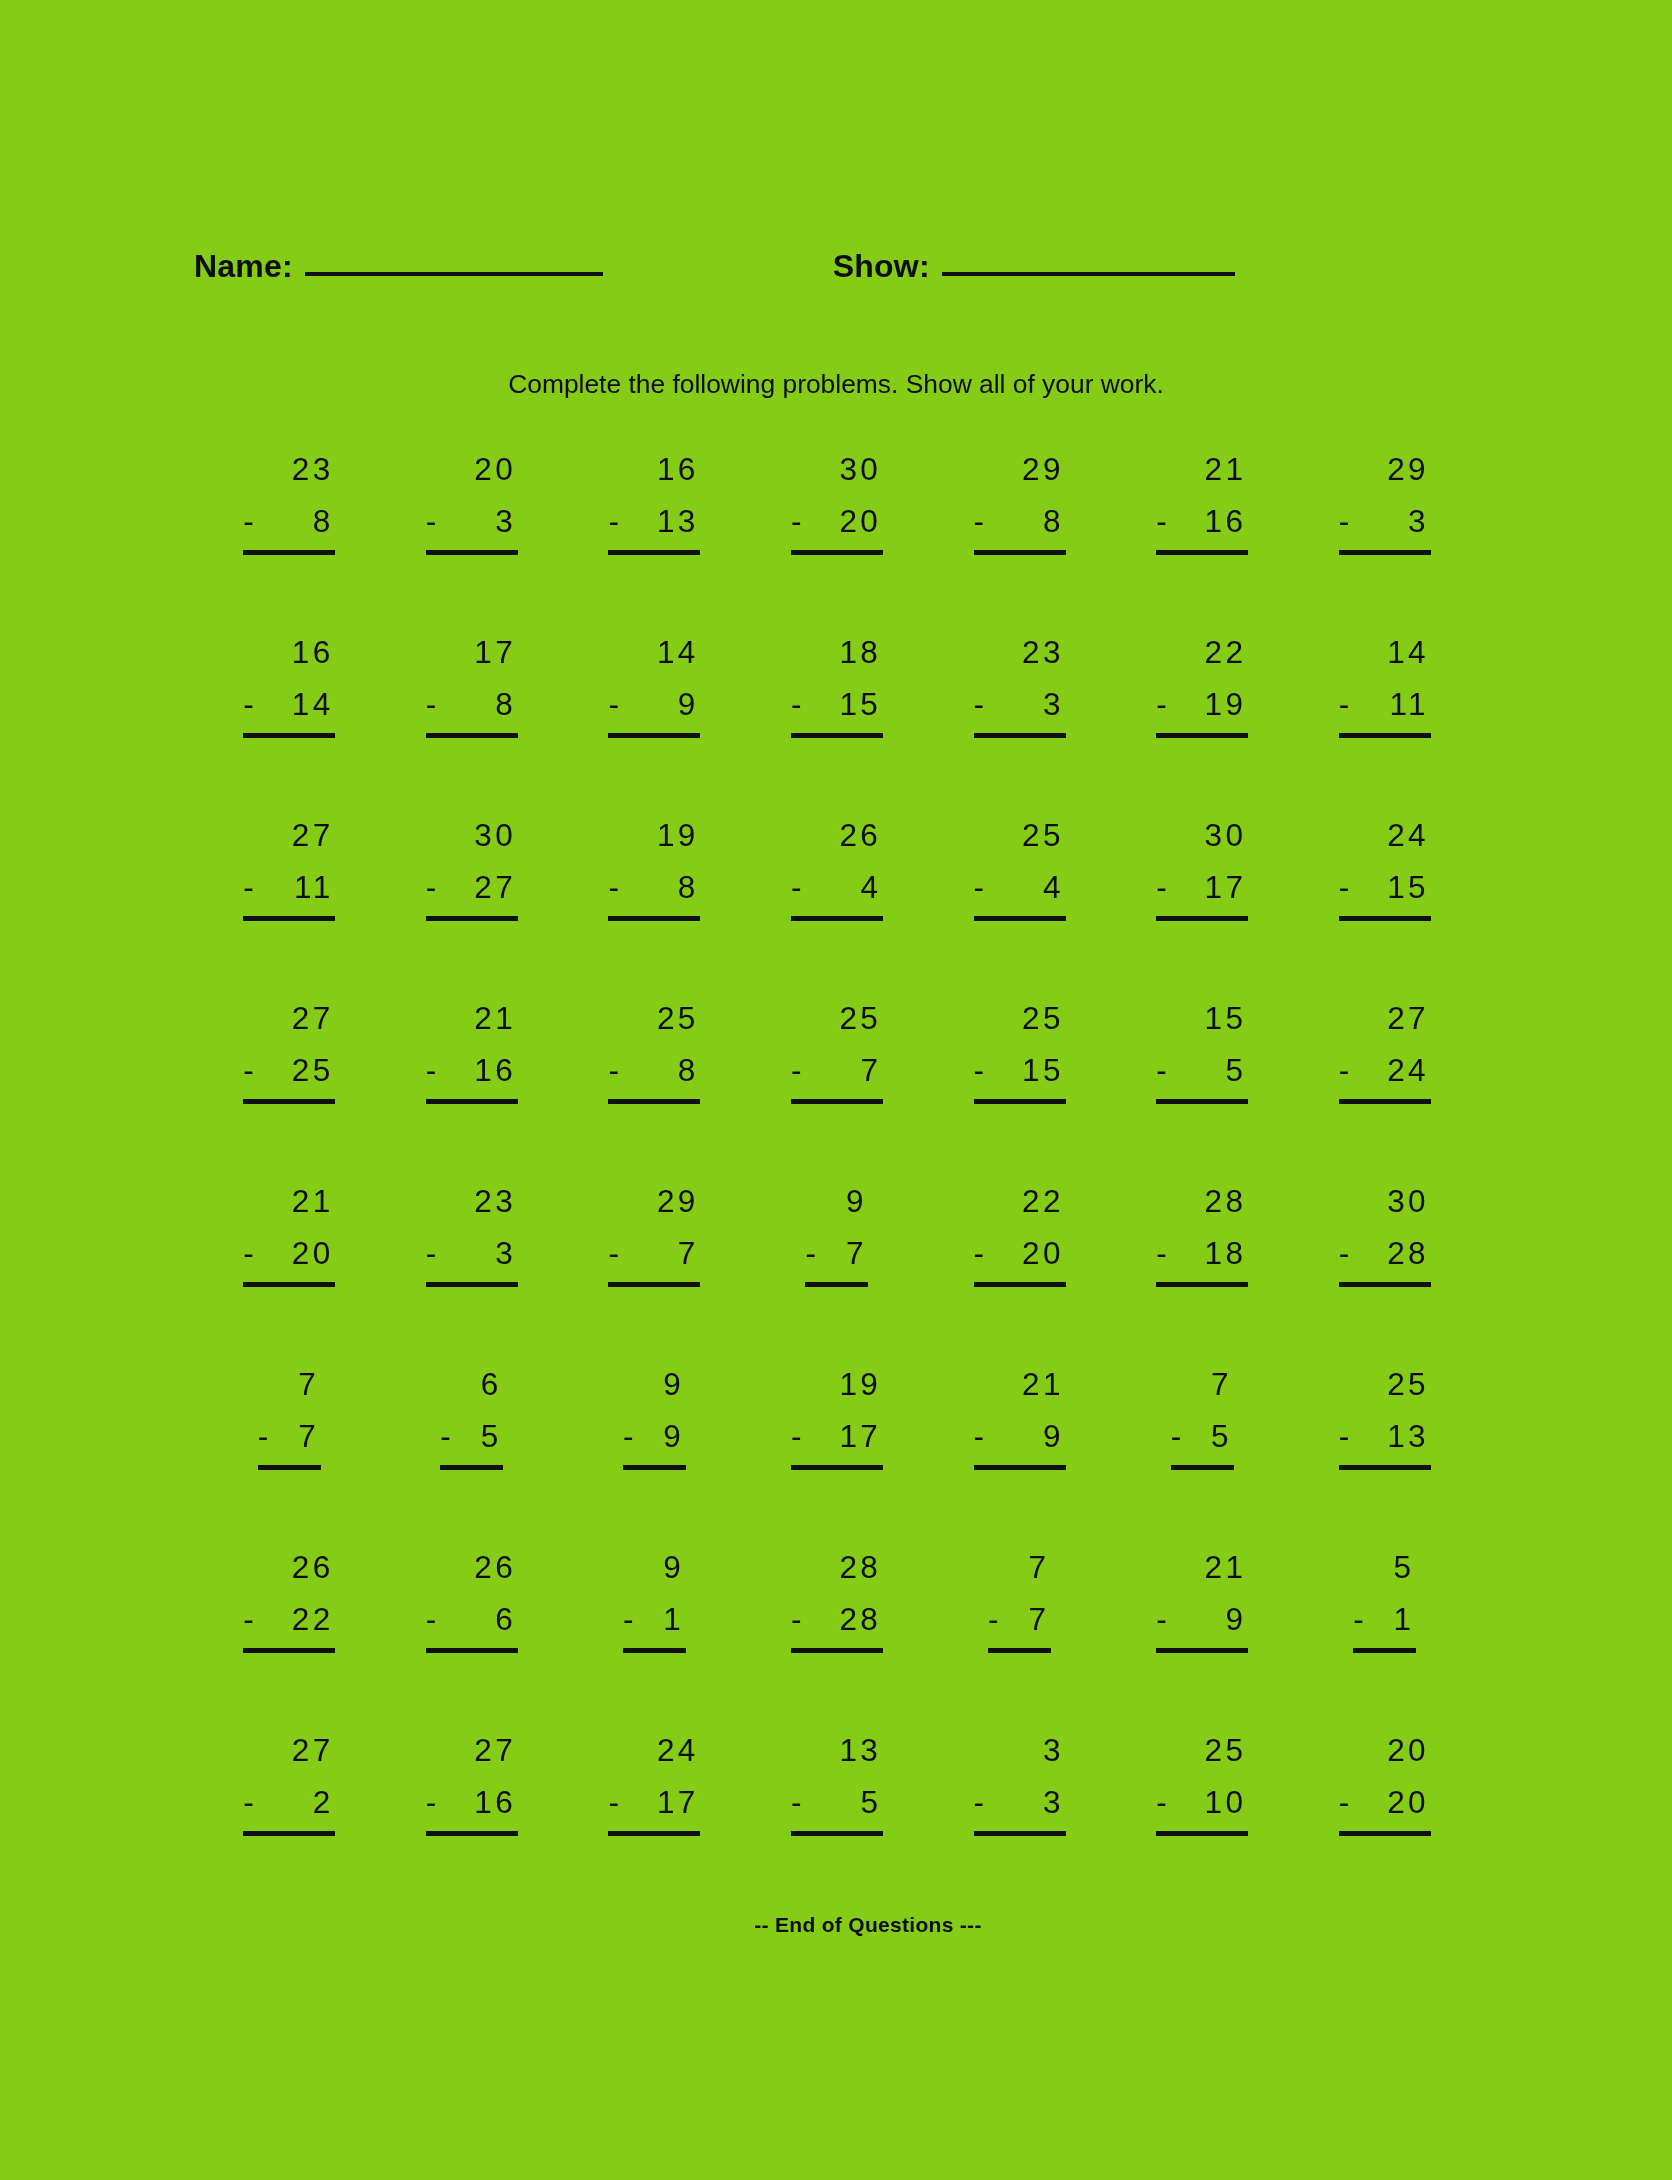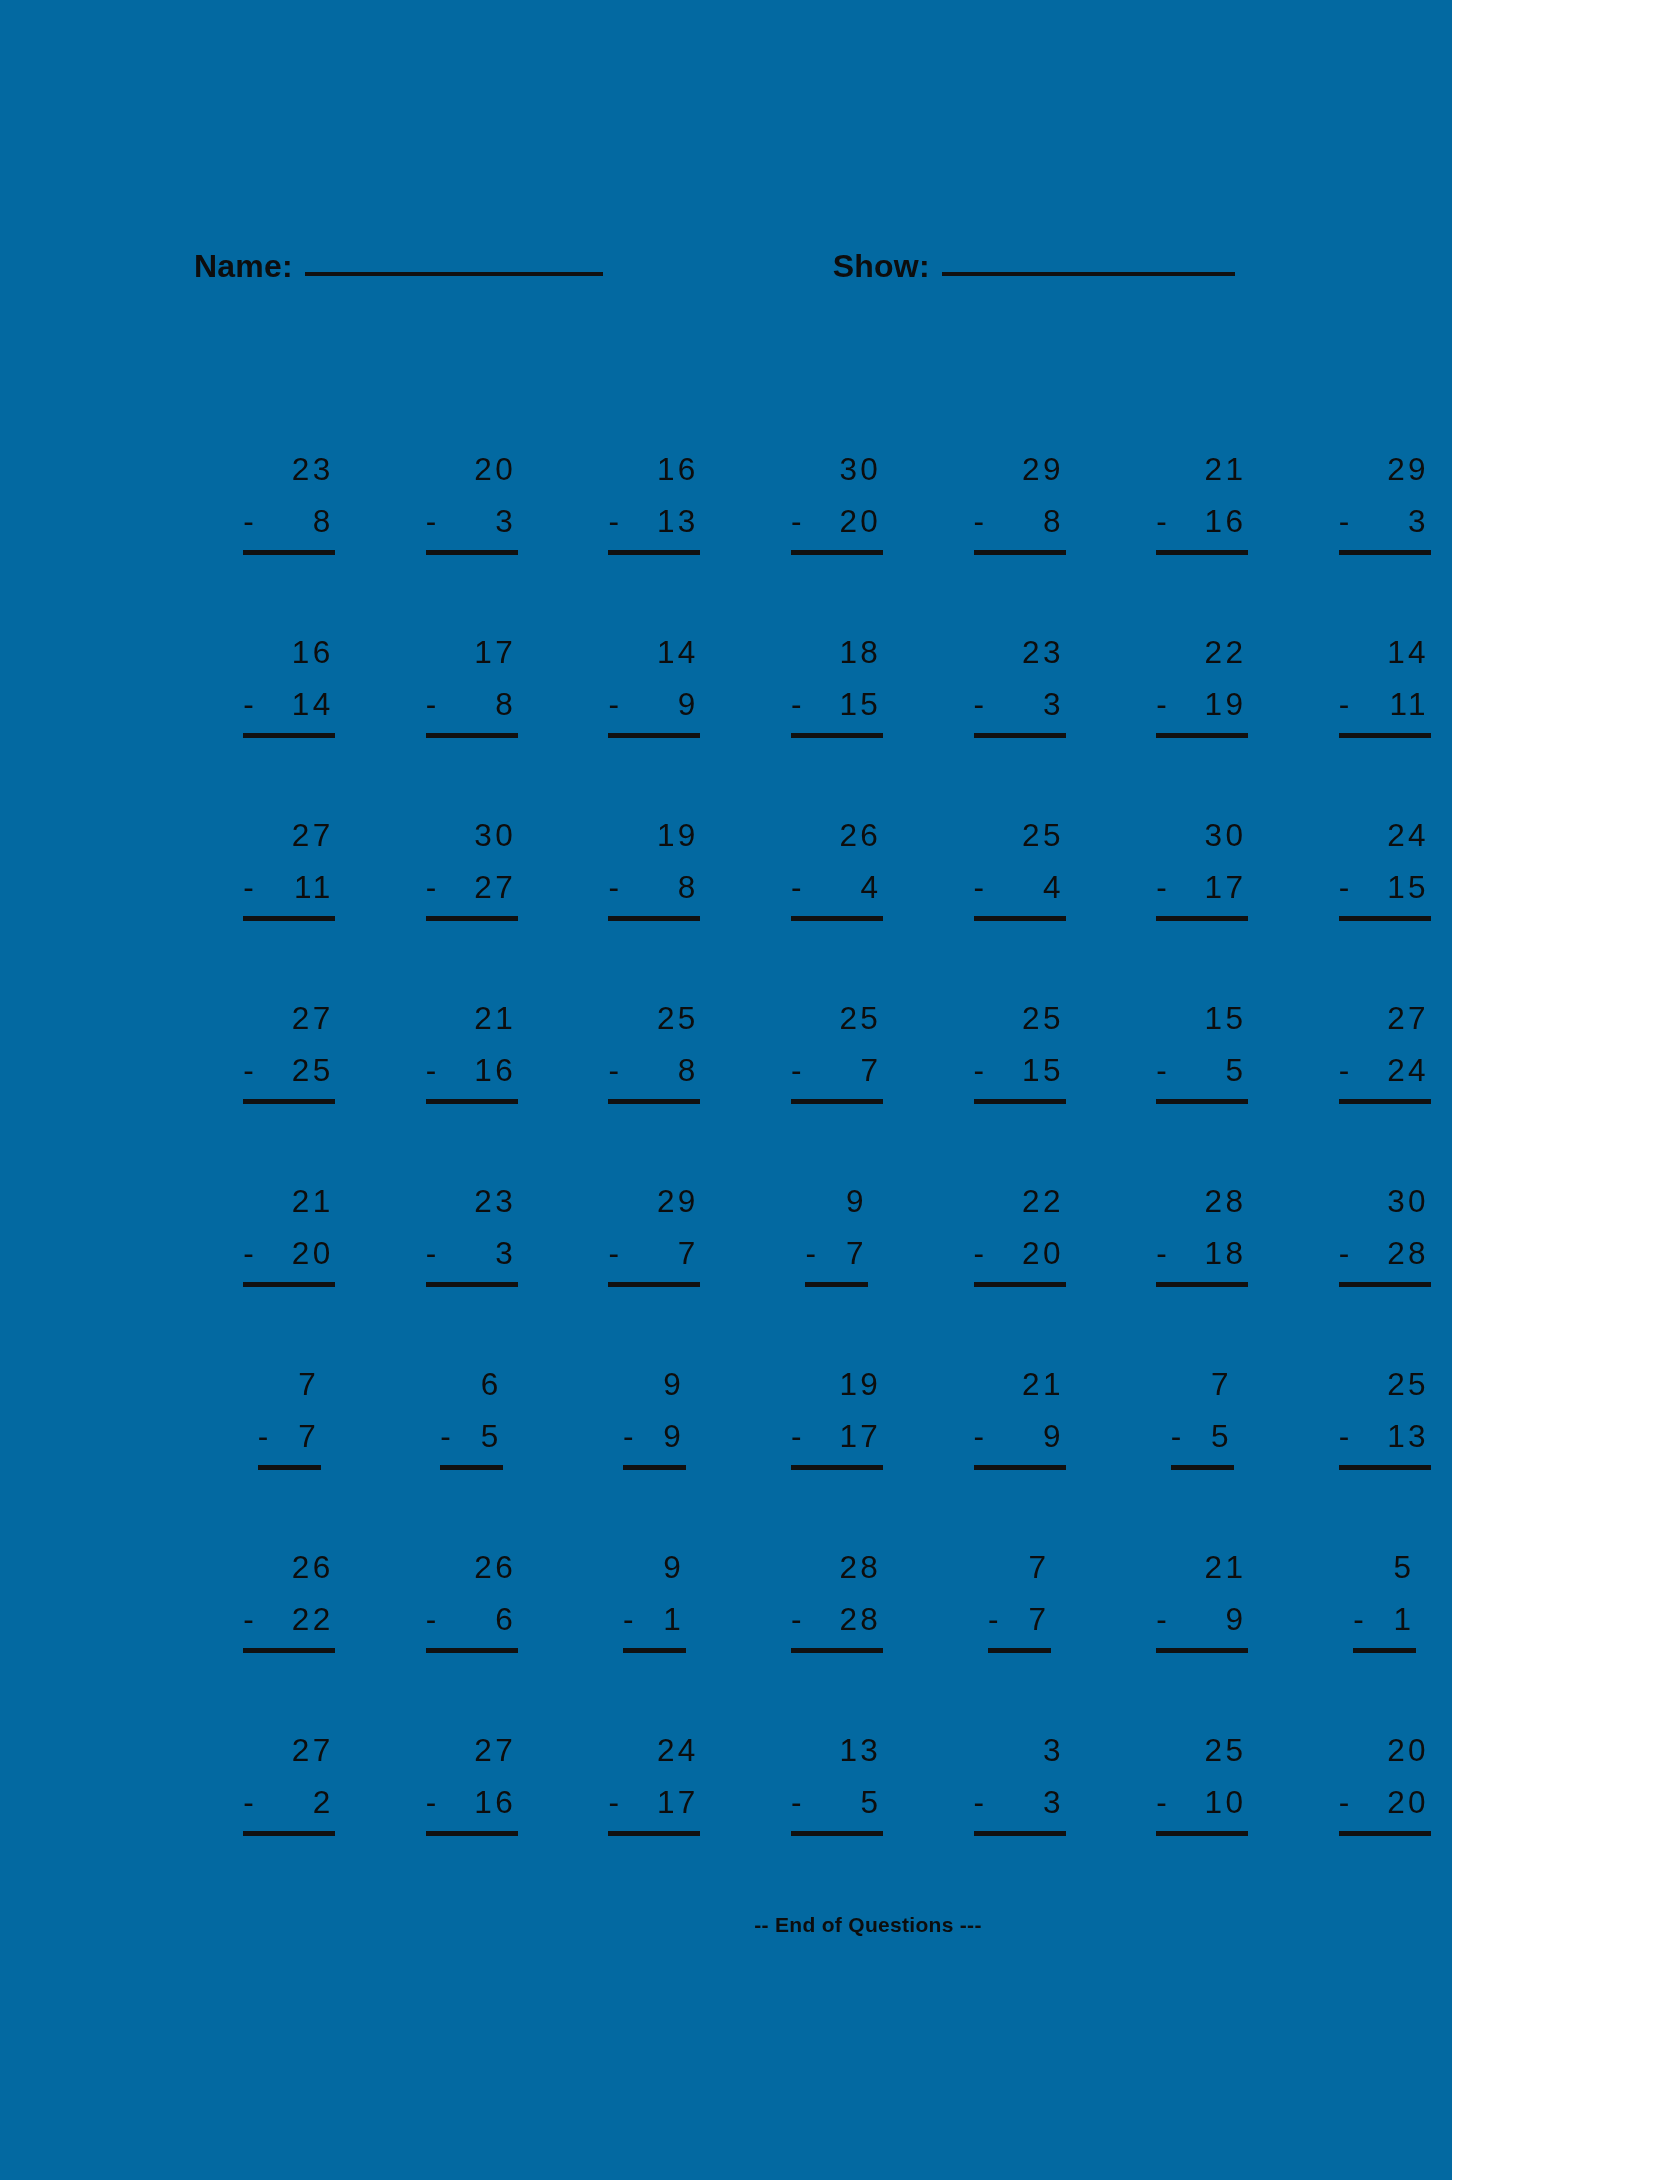--- a/index.html
+++ b/index.html
@@ -10,25 +10,25 @@
   body {
     width: 1672px;
     height: 2181px;
     font-family: "Liberation Sans", sans-serif;
     color: #0d0d0d;
     -webkit-font-smoothing: antialiased;
   }
 
   .page {
     position: relative;
-    width: 1452px;
+    width: 1672px;
     height: 2181px;
     box-sizing: border-box;
     padding: 0;
-    background: #0369a1;
+    background: #84cc16;
   }
 
   
   .header-row {
     position: absolute;
     top: 232px;
     left: 0;
     width: 1672px;
     height: 51px;
     display: flex;
@@ -159,20 +159,21 @@
     <div class="name-block">
       <span class="field-label">Name:</span>
       <span class="field-rule name-rule"></span>
     </div>
     <div class="date-block">
       <span class="field-label">Show:</span>
       <span class="field-rule date-rule"></span>
     </div>
   </div>
 
+  <div class="subtitle">Complete the following problems. Show all of your work.</div>
 
   <div class="grid">
       <div class="problem w2">
         <div class="prob-inner">
           <div class="minuend">23</div>
           <div class="subtrahend-row">
             <span class="op">-</span>
             <span>8</span>
           </div>
         </div>

